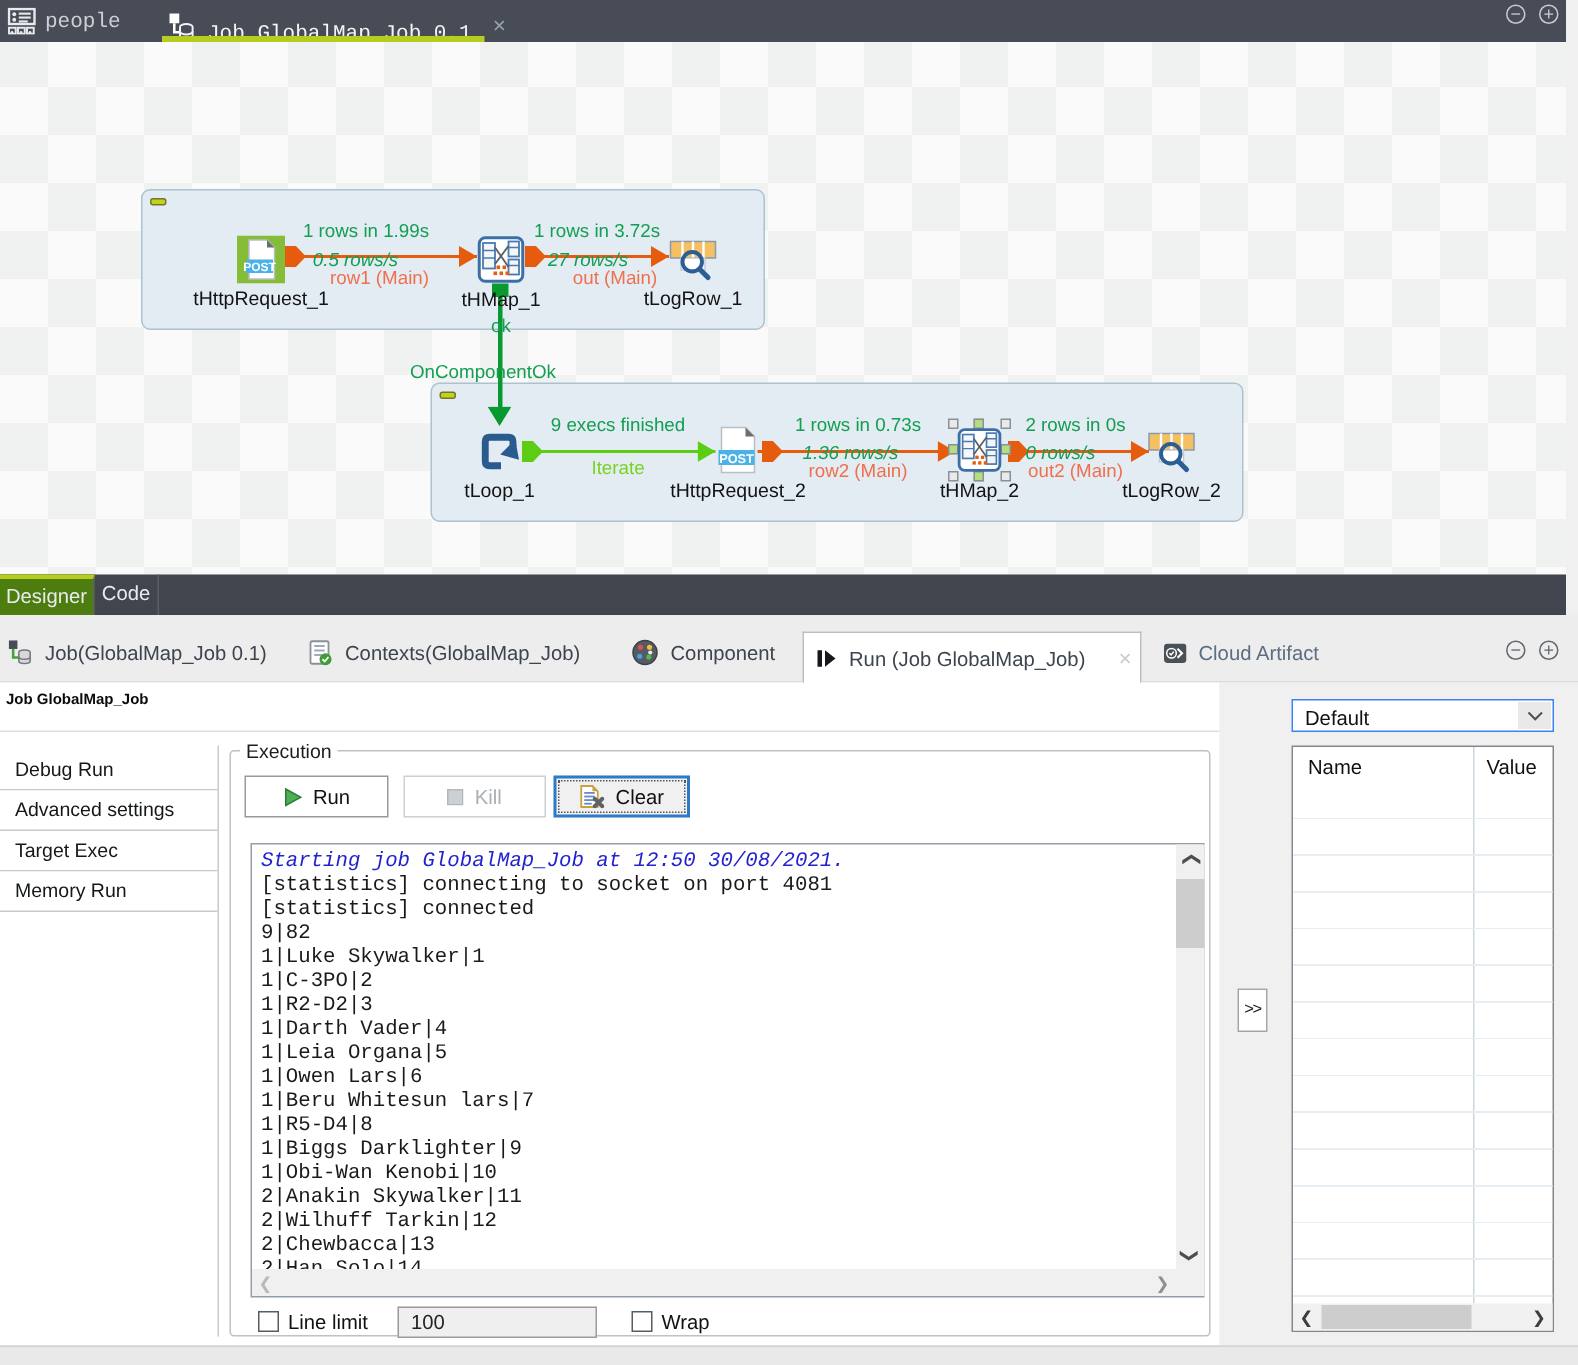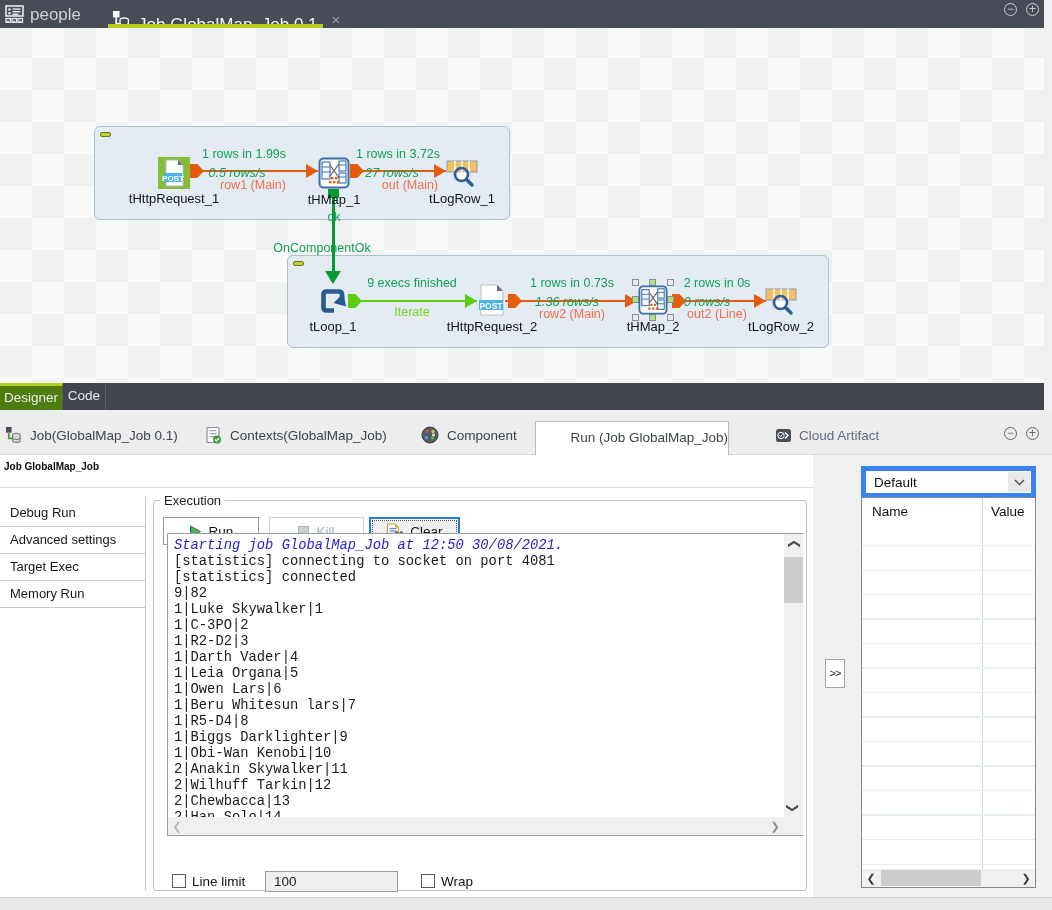--- a/index.html
+++ b/index.html
@@ -2,21 +2,21 @@
 <html><head>
 <meta charset="utf-8">
 <style>
   * { margin:0; padding:0; box-sizing:border-box; }
   html,body { width:1052px; height:910px; overflow:hidden; }
   body { font-family:"Liberation Sans", sans-serif; position:relative; background:#f0f0f0; }
   .abs { position:absolute; }
 
   
   #topbar { left:0; top:0; width:1044px; height:28px; background:#474c56; }
-  .toptab-label { font-size:17px; color:#ccd1d7; }
+  .toptab-label { font-size:14px; color:#ccd1d7;font-family:Liberation Mono, monospace; }
   .toptab-active .toptab-label { color:#f3f5f7;margin-top:12px; }
   #active-underline { left:108px; top:24px; width:215px; height:4px; background:#b6cc1e; }
   .close-x { color:#9ba1a9; font-size:15px; }
 
   
   #canvas { left:0; top:28px; width:1044px; height:355px;
     background-color:#fafafa;
     background-image:
       linear-gradient(45deg,#f0f1f1 25%,transparent 25%,transparent 75%,#f0f1f1 75%),
       linear-gradient(45deg,#f0f1f1 25%,transparent 25%,transparent 75%,#f0f1f1 75%);
@@ -43,23 +43,23 @@
 
   
   #designer-bar { left:0; top:383px; width:1044px; height:27px; background:#40454e; }
   .dtab { position:absolute; top:0; height:27px; line-height:26px; color:#e8ebee; font-size:13.5px;
           text-align:center; border-right:1px solid #5a5f67; }
   .dtab.active { border-top:3px solid #b6cc1e; line-height:23px; background:#4d7c0f; }
 
   
   #view-strip { left:0; top:410px; width:1052px; height:45px; background:#ededee; border-bottom:1px solid #dcdcde; }
   .vtab { position:absolute; top:5px; height:40px; display:flex; align-items:center; gap:8px; font-size:13.5px; color:#3d444d; }
-  #tab-run { left:535px; top:11px; height:35px; width:194px; background:#ffffff;
-             border:1px solid #b9bdc4; border-bottom:none; display:flex; align-items:flex-end; gap:8px;
-             padding-left:8px; font-size:13.5px; color:#3d444d;flex-direction:column; }
+  #tab-run { left:535px; top:11px; height:35px; width:226px; background:#ffffff;
+             border:1px solid #b9bdc4; border-bottom:none; display:flex; align-items:center; gap:8px;
+             padding-left:8px; font-size:13.5px; color:#3d444d; }
   .vtab-cloud-label { color:#5d6d83; }
   .minmax { width:13px; height:13px; border:1px solid #62676e; border-radius:50%; color:#62676e;
             font-size:12px; line-height:11px; text-align:center; background:transparent; }
 
   
   #left-panel { left:0; top:455px; width:813px; height:442px; background:#ffffff; }
   #right-panel { left:813px; top:455px; width:239px; height:442px; background:#f0f0f0; }
   #page-title { left:4px; top:461px; font-size:10px; font-weight:bold; color:#0b0b0b; }
   #title-sep { left:0; top:487px; width:813px; height:1px; background:#d9dfe3; }
 
@@ -72,40 +72,40 @@
   #exec-fieldset { left:153px; top:500px; width:654px; height:391px; border:1px solid #c1c1c1; border-radius:3px; }
   #exec-legend { left:160px; top:493px; background:#ffffff; padding:0 4px; font-size:13px; color:#1c1c1c; }
 
   .btn { position:absolute; height:28px; background:#ffffff; border:1px solid #999999;
          display:flex; align-items:center; justify-content:center; gap:7px; font-size:13.5px; color:#111; }
   #btn-run { left:163px; top:517px; width:96px; }
   #btn-kill { left:269px; top:517px; width:95px; border-color:#cfcfcf; color:#a9afb5; }
   #btn-clear { left:369px; top:517px; width:91px; border:2px solid #2d7ac8; background:#f0f0f0; }
   #btn-clear .focus-inner { position:absolute; inset:1px; border:1px dotted #555; pointer-events:none; }
 
-  #console { left:167px; top:533px; width:636px; height:303px; border:1px solid #949ea8; background:#fff; }
+  #console { left:167px; top:562px; width:636px; height:303px; border:1px solid #949ea8; background:#fff; }
   #console-text { position:absolute; left:1px; top:1px; width:615px; height:282px; overflow:hidden;
                   padding:3px 0 0 5px; font-family:"Liberation Mono", monospace; font-size:13.8px;
                   line-height:16px; color:#1a1a1a; white-space:pre; }
   .console-line-first { color:#2323cd; font-style:italic; }
   .sb { background:#f0f0f0; position:absolute; }
   .sb-btn { position:absolute; display:flex; align-items:center; justify-content:center;
             font-size:11px; color:#4d4d4d; font-family:"DejaVu Sans", sans-serif; }
   .sb-thumb { position:absolute; background:#cdcdcd; }
 
   #line-limit-row { left:167px; top:869px; width:636px; height:26px; }
   .checkbox { width:14px; height:14px; border:1px solid #555c63; background:#fff; position:absolute; }
   .small-label { font-size:13.5px; color:#111; position:absolute; }
   #limit-input { left:98px; top:2px; width:133px; height:21px; background:#efefef; border:1px solid #9b9b9b;
                  font-size:13.5px; color:#222; padding-left:8px; line-height:19px; }
 
   #expand-btn { left:825px; top:659px; width:20px; height:29px; background:#fff; border:1px solid #a0a5aa;
                 font-size:11px; color:#222; text-align:center; line-height:27px; letter-spacing:-1px; }
 
-  #ctx-select { left:861px; top:466px; width:175px; height:32px; background:#fff; border:5px solid #3b82f6; }
+  #ctx-select { left:861px; top:466px; width:175px; height:22px; background:#fff; border:1px solid #3b82f6; }
   #ctx-select .val { position:absolute; left:8px; top:4px; font-size:13.5px; color:#111; }
   #ctx-select .chev-zone { position:absolute; right:1px; top:1px; bottom:1px; width:22px; background:#e9e9e9;
                            display:flex; align-items:center; justify-content:center; }
 
   #ctx-table { left:861px; top:497px; width:175px; height:391px; background:#fff; border:1px solid #7f868d; }
   #ctx-table .hdr { position:absolute; top:6px; font-size:13.5px; color:#111; }
   #col-sep { position:absolute; left:120px; top:0; width:1px; height:371px; background:#ccd6dd; }
   #row-lines { position:absolute; left:0; top:46.5px; width:173px; height:325px;
     background-image:repeating-linear-gradient(to bottom, #e6eef4 0px, #e6eef4 1px, transparent 1px, transparent 24.5px);
   }
@@ -192,21 +192,21 @@
   <div class="abs stat-label" style="left:398px;top:119px">1 rows in 3.72s</div>
   <div class="abs rate-label" style="left:392px;top:138px">27 rows/s</div>
   <div class="abs row-label" style="left:410px;top:150px">out (Main)</div>
   <div class="abs stat-label" style="left:412px;top:248px">9 execs finished</div>
   <div class="abs iterate-label" style="left:412px;top:277px">Iterate</div>
   <div class="abs stat-label" style="left:572px;top:248px">1 rows in 0.73s</div>
   <div class="abs rate-label" style="left:567px;top:267px">1.36 rows/s</div>
   <div class="abs row-label" style="left:572px;top:279px">row2 (Main)</div>
   <div class="abs stat-label" style="left:717px;top:248px">2 rows in 0s</div>
   <div class="abs rate-label" style="left:707px;top:267px">0 rows/s</div>
-  <div class="abs row-label" style="left:717px;top:279px">out2 (Line)</div>
+  <div class="abs row-label" style="left:717px;top:279px">out2 (Main)</div>
 
   <svg class="icon" style="left:158px;top:129px" width="32" height="32" viewBox="0 0 32 32">
     <rect x="0" y="0" width="32" height="32" fill="#85bd38"></rect>
     <path d="M8 3 L20 3 L25 8 L25 29 L8 29 Z" fill="#ffffff" stroke="#b9bec3" stroke-width="1"></path>
     <path d="M20 3 L25 8 L20 8 Z" fill="#6a6f75"></path>
     <rect x="6" y="16" width="18" height="9" fill="#49b2e8"></rect>
     <text x="15" y="23.5" font-size="8" font-weight="bold" fill="#ffffff" text-anchor="middle" font-family="Liberation Sans, sans-serif">POST</text>
   </svg>
   <svg class="icon" style="left:318px;top:129px" width="32" height="32" viewBox="0 0 32 32">
     <rect x="1.5" y="1.5" width="29" height="29" rx="4" fill="#ffffff" stroke="#3c6fa5" stroke-width="2"></rect>

